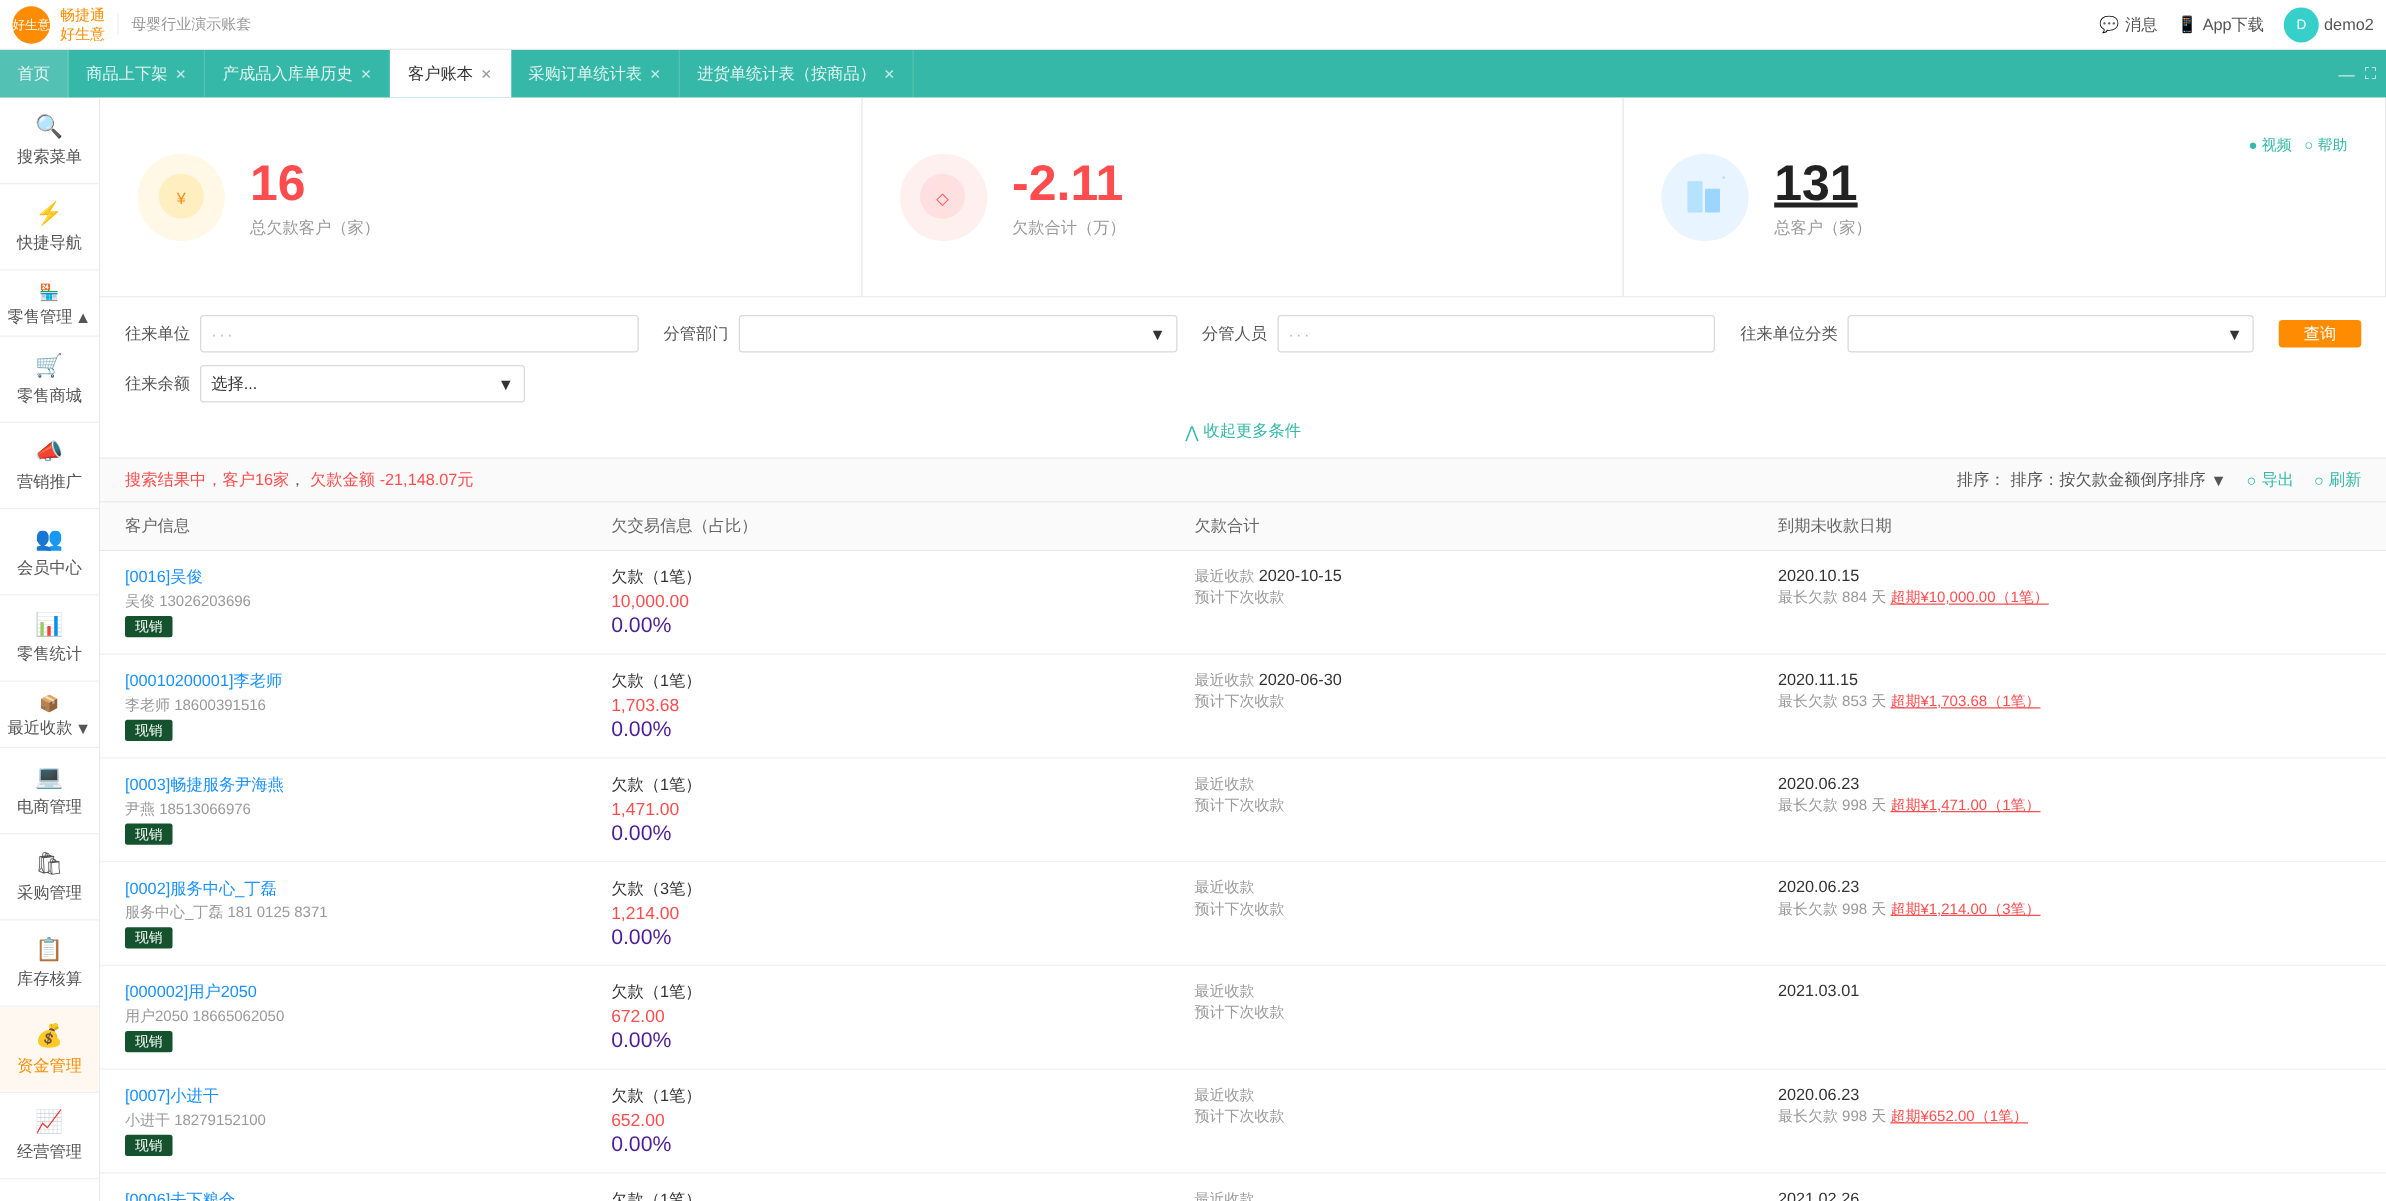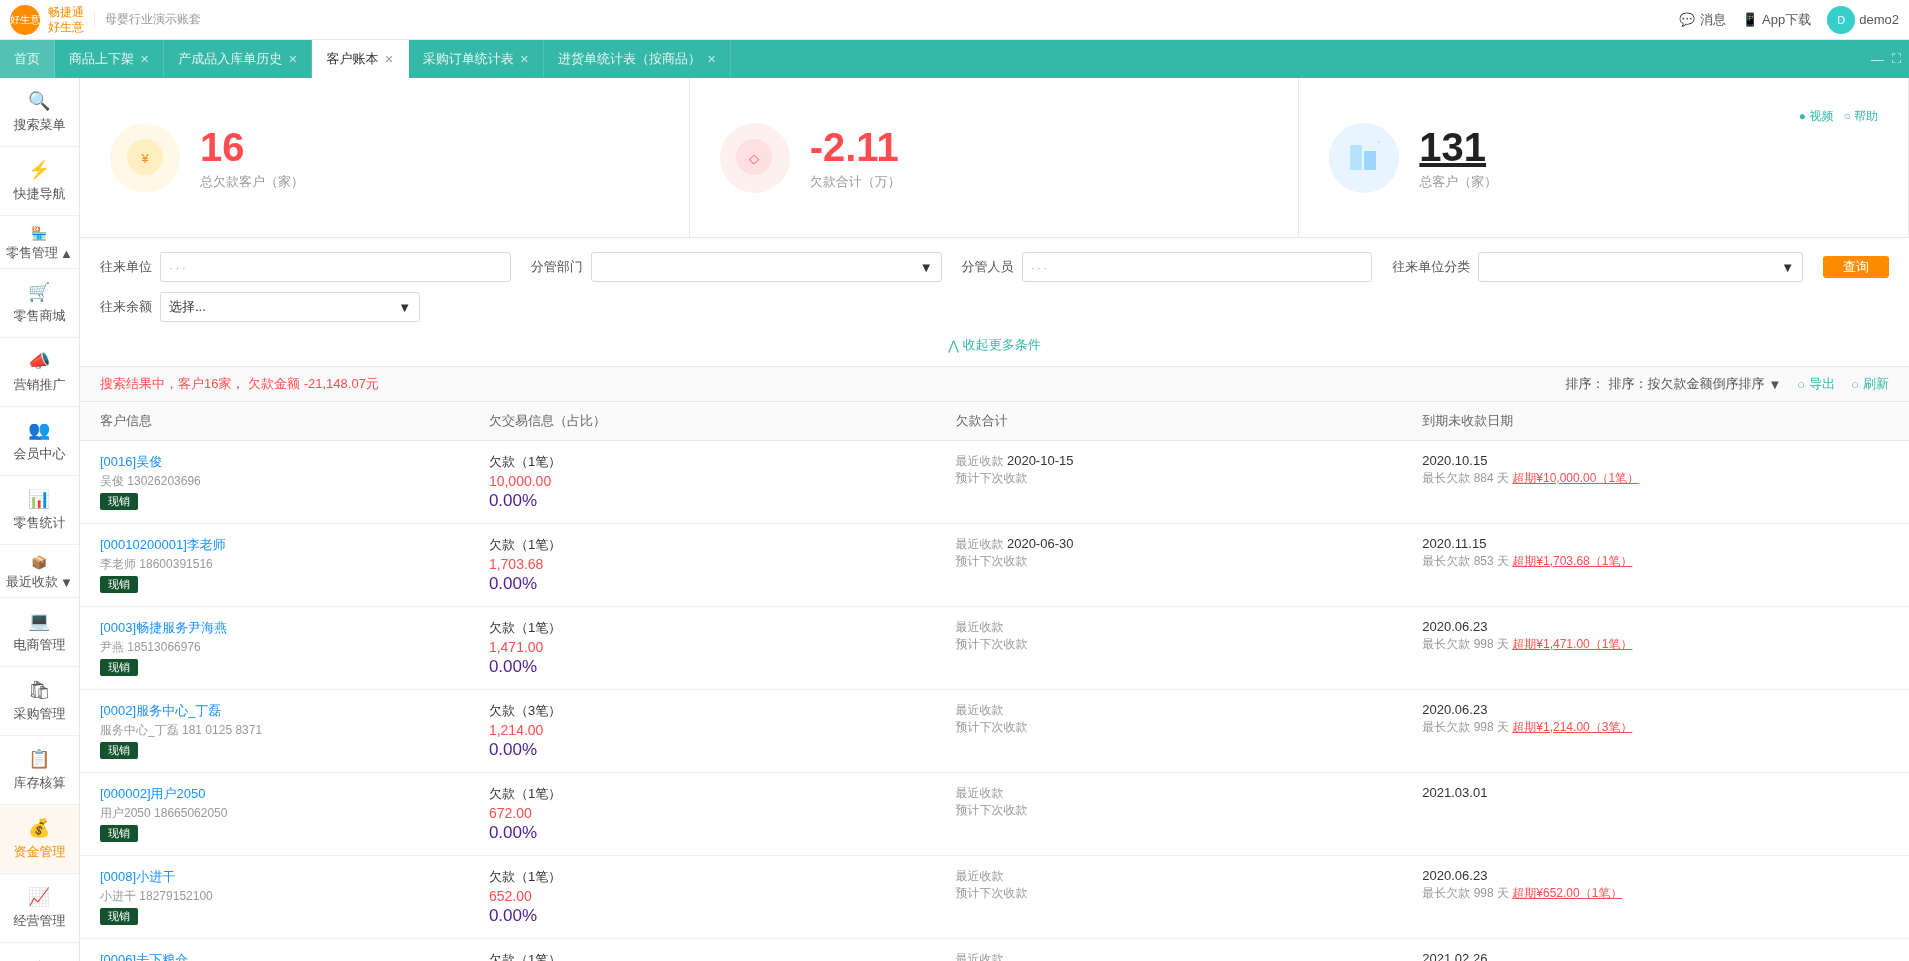--- a/index.html
+++ b/index.html
@@ -452,21 +452,21 @@
     <div class="col-recovery-data">
       <div class="recovery-item">最近收款 <span class="recovery-date"></span></div>
       <div class="recovery-item">预计下次收款</div>
     </div>
     <div class="col-date-data">
       <div class="date-main">2021.03.01</div>
     </div>
   </div>
         <div class="table-row">
     <div class="col-customer-data">
-      <a class="customer-name" href="#">[0008]小进干</a>
+      <a class="customer-name" href="#">[0007]小进干</a>
       <div class="customer-sub">小进干 18279152100</div>
       <span class="tag-green">现销</span>
     </div>
     <div class="col-debt-data">
       <div class="debt-count">欠款（1笔）</div>
       <div class="debt-amount">652.00</div>
       <div class="debt-percent">0.00%</div>
     </div>
     <div class="col-recovery-data">
       <div class="recovery-item">最近收款 <span class="recovery-date"></span></div>

